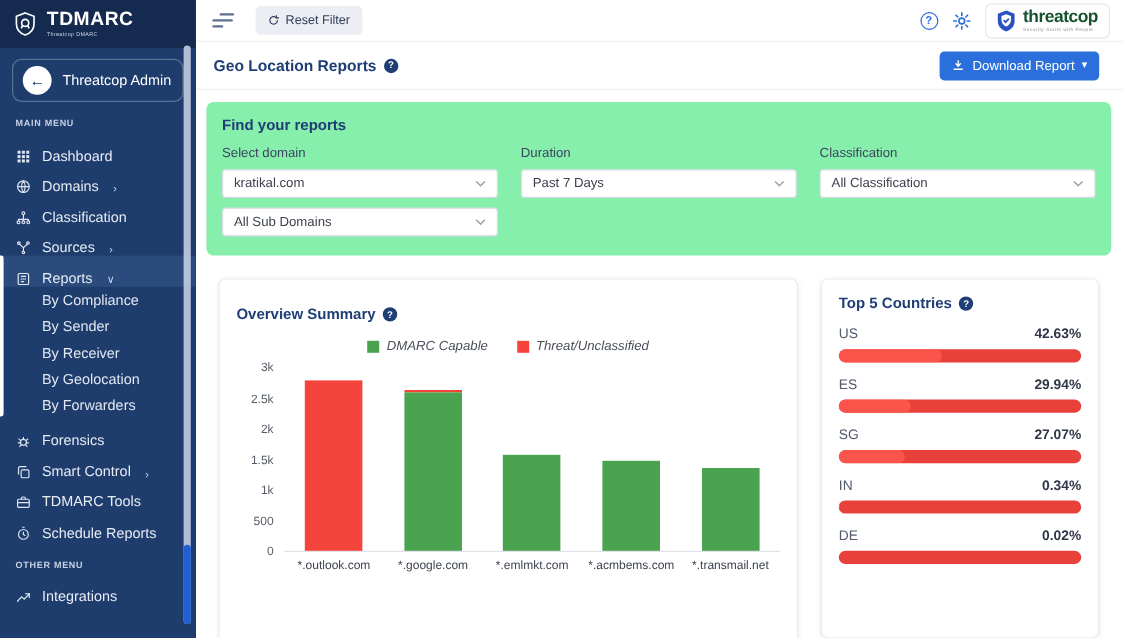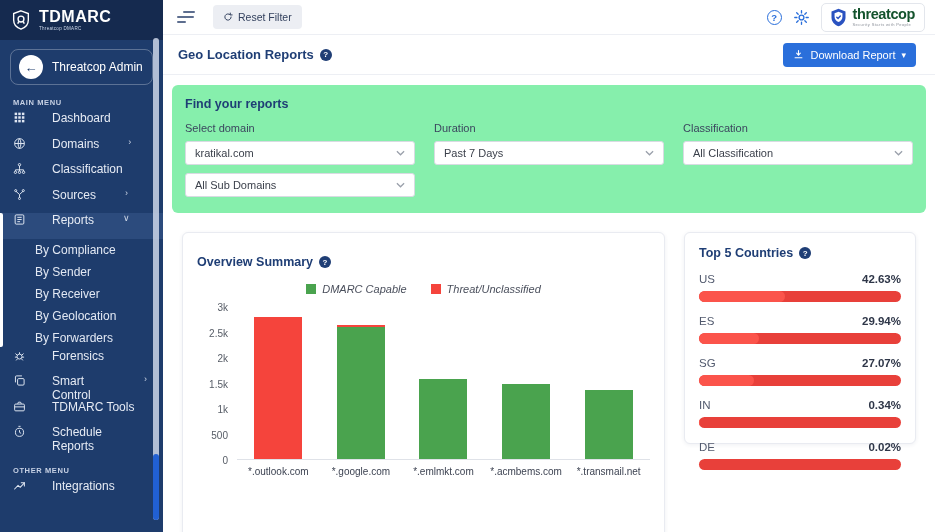--- a/index.html
+++ b/index.html
@@ -15,21 +15,21 @@
   .logo-title { font-size:16px; font-weight:bold; color:#fff; letter-spacing:.5px; }
   .logo-tag { font-size:4.5px; color:#cfd9ea; margin-top:2px; letter-spacing:.3px; }
   .user-chip { margin:9px 10px 0 10px; border:1px solid rgba(255,255,255,.28);
                border-radius:8px; padding:5px 8px; display:flex; align-items:center; gap:9px; }
   .user-avatar { width:24px; height:24px; background:#fff; border-radius:50%;
                  color:#1e3c6c; display:flex; align-items:center; justify-content:center;
                  font-size:13px; flex:0 0 24px; }
   .user-name { font-size:12px; color:#fff; }
   .menu-label { margin:13px 0 4px 13px; font-size:7.5px; font-weight:bold;
                 letter-spacing:.6px; color:#c7d1e4; }
-  .menu-item { display:flex; align-items:flex-start; gap:26px; padding:0 16px 0 13px;
+  .menu-item { display:flex; align-items:flex-end; gap:9px; padding:0 16px 0 13px;
                height:25.5px; font-size:12px; color:#e6ebf4; cursor:pointer; }
   .menu-item .mi-icon { width:13px; height:13px; display:flex; align-items:center;
                         justify-content:center; color:#dfe6f2; flex:0 0 13px; }
   .menu-item .mi-icon svg { width:13px; height:13px; }
   .mi-chevron { font-size:9px; color:#cfd8e8; margin-left:3px; }
   .menu-group { position:relative; }
   .menu-group.active::before { content:''; position:absolute; left:0; top:0; bottom:2px;
                width:3px; background:#fff; border-radius:0 2px 2px 0; }
   .menu-item.active { background:#2c4b7d; }
   .submenu-item { display:flex; align-items:center; height:22px; padding-left:35px;
@@ -99,21 +99,21 @@
   .y-axis { position:relative; width:40px; height:153px; flex:0 0 40px; }
   .y-tick { position:absolute; right:9px; transform:translateY(50%); font-size:10px;
             color:#565c66; }
   .plot { position:relative; flex:1; height:153px; border-bottom:1px solid #dfe2e8; }
   .bars { position:absolute; left:0; right:0; top:0; bottom:0; display:flex;
           justify-content:space-around; align-items:flex-end; }
   .bar-col { width:48px; display:flex; flex-direction:column; justify-content:flex-end; }
   .x-labels { display:flex; margin-left:40px; margin-top:6px; }
   .x-label { flex:1; text-align:center; font-size:10px; color:#3d4352; }
 
-  .top5-card { width:232px; height:212px; padding:13px 14px; }
+  .top5-card { width:232px; height:300px; padding:13px 14px; }
   .country-row { margin-top:13px; }
   .country-head { display:flex; justify-content:space-between; align-items:baseline; }
   .country-code { font-size:11.5px; color:#525a6e; }
   .country-pct { font-size:11.5px; font-weight:600; color:#2e3648; }
   .country-bar { margin-top:6px; height:11px; border-radius:6px; position:relative;
                  overflow:hidden; }
   .country-fill { position:absolute; left:0; top:0; bottom:0; border-radius:6px; }
 
   .bottom-card { margin:17px 10px 0 10px; height:24px; border:1px solid #e9ebf1;
                  border-bottom:none; border-radius:6px 6px 0 0; background:#fff;

